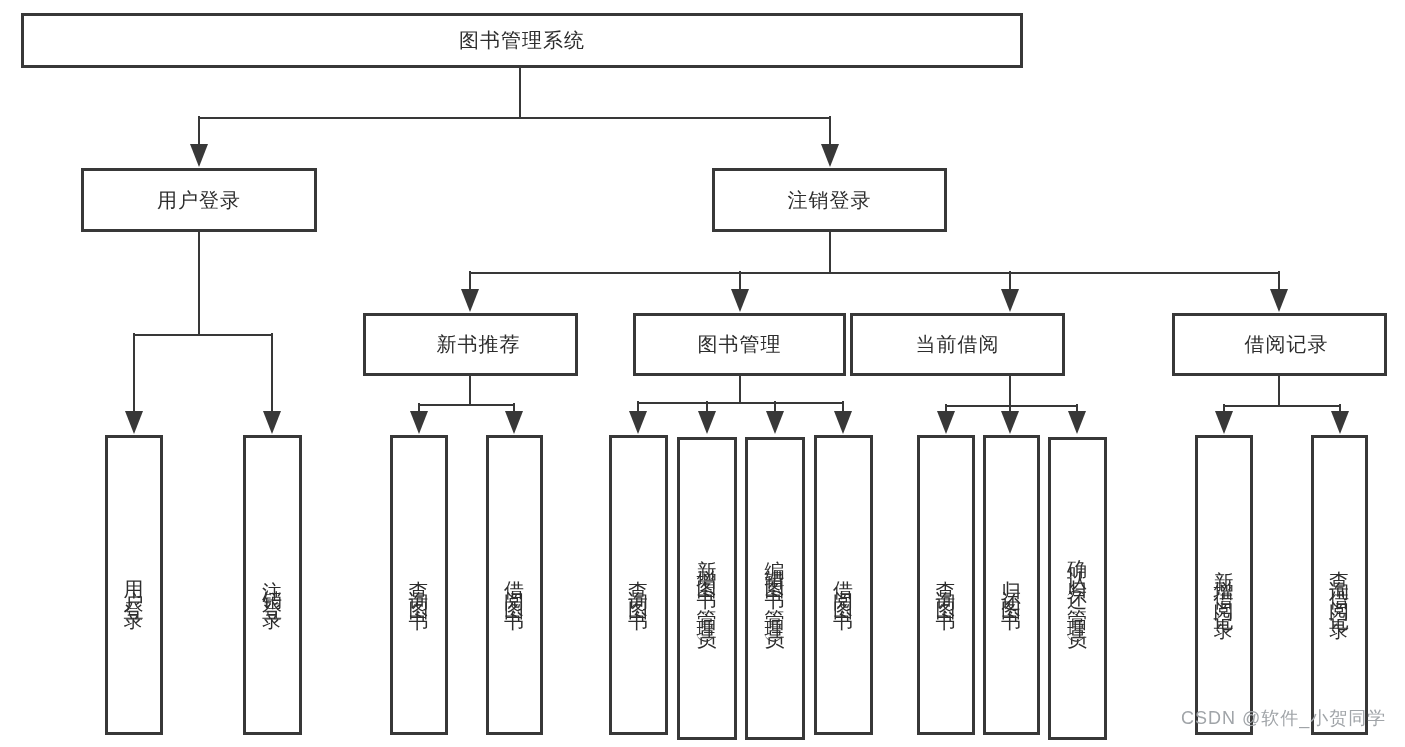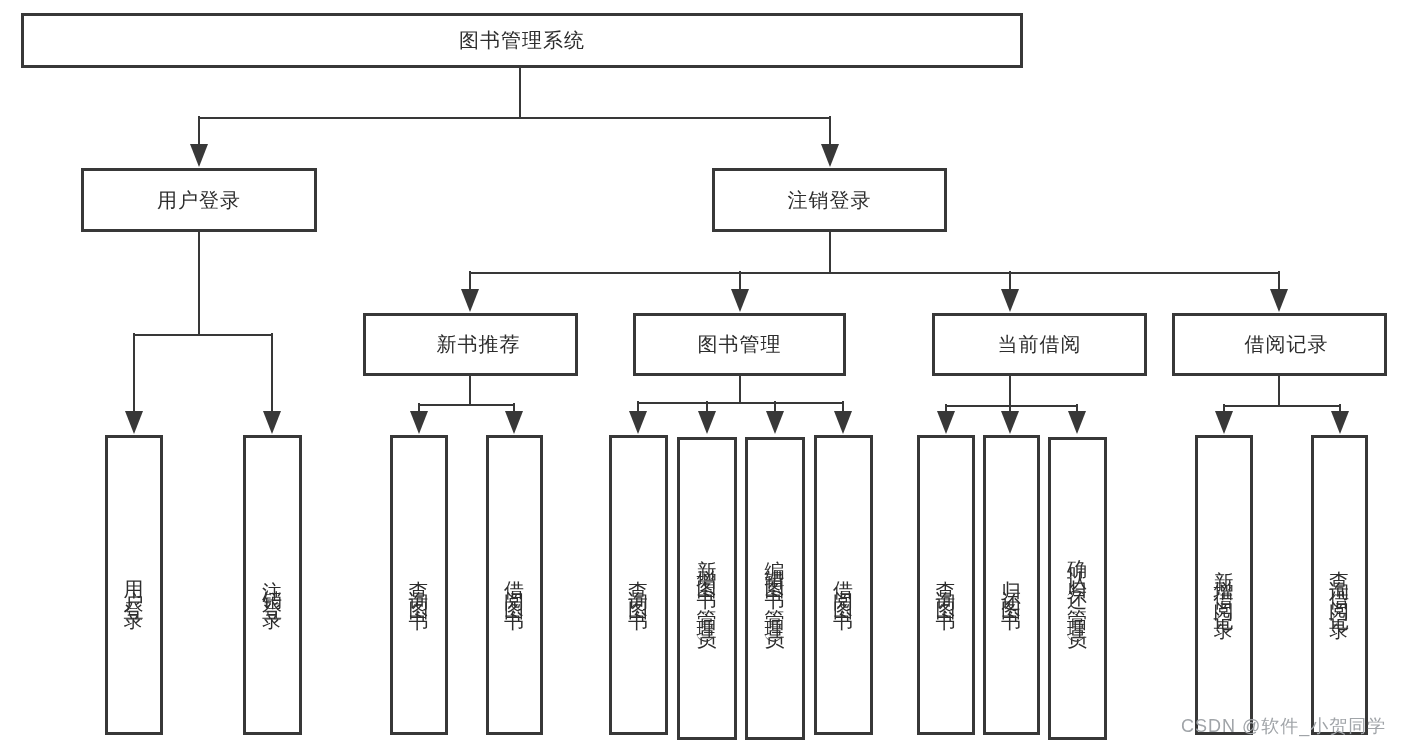--- a/index.html
+++ b/index.html
@@ -47,21 +47,20 @@
     white-space: nowrap;
   }
   .watermark {
     position: absolute;
     left: 1181px; top: 706px;
     font-size: 18px;
     color: var(--watermark, #a6a6a6);
     z-index: 3;
     white-space: nowrap;
     letter-spacing: 1px;
-    margin-top: 8px;
   }
 </style>
 </head>
 <body>
 
 <div class="canvas">
 
   <svg class="connectors" viewBox="0 0 1405 747" xmlns="http://www.w3.org/2000/svg">
     <path d="M520 68 V118 M199 118 H830 M199 116 V148 M830 116 V148
              M199 232 V335 M134 335 H272 M134 333 V416 M272 333 V416
@@ -103,21 +102,21 @@
   <div class="node" style="left:712px; top:168px; width:235px; height:64px;">
     <span>注销登录</span>
   </div>
 
   <div class="node" style="left:363px; top:313px; width:215px; height:63px;padding-left:16px;">
     <span>新书推荐</span>
   </div>
   <div class="node" style="left:633px; top:313px; width:213px; height:63px;">
     <span>图书管理</span>
   </div>
-  <div class="node" style="left:932px; top:313px; width:215px; height:63px;">
+  <div class="node" style="left:850px; top:313px; width:215px; height:63px;">
     <span>当前借阅</span>
   </div>
   <div class="node" style="left:1172px; top:313px; width:215px; height:63px;padding-left:14px;">
     <span>借阅记录</span>
   </div>
 
   <div class="node" style="left:105px; top:435px; width:58px; height:300px;">
     <span class="vtext">用户登录</span>
   </div>
   <div class="node" style="left:243px; top:435px; width:59px; height:300px;">

